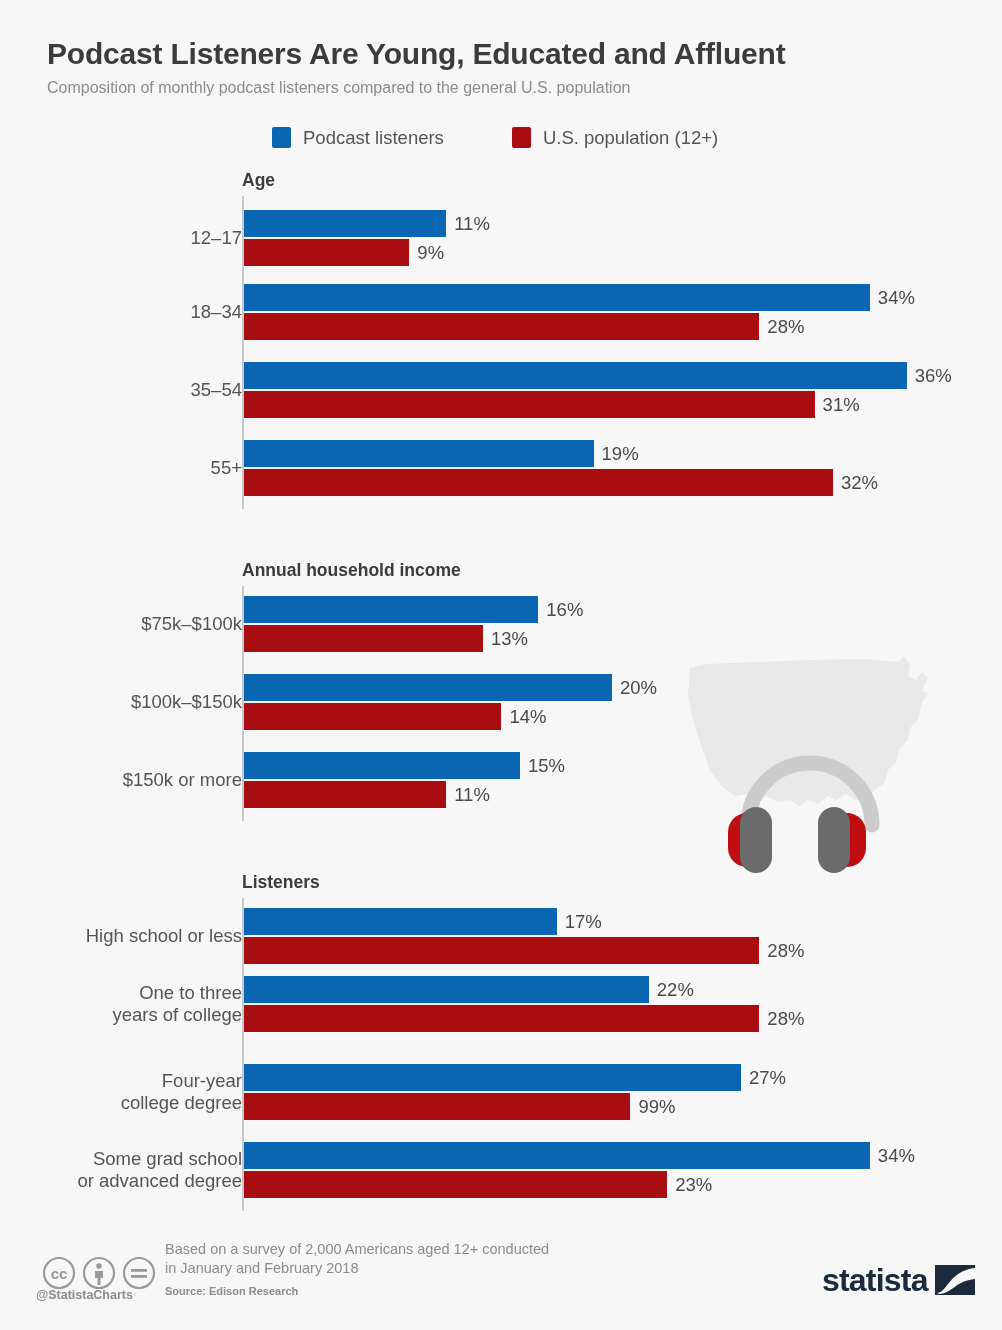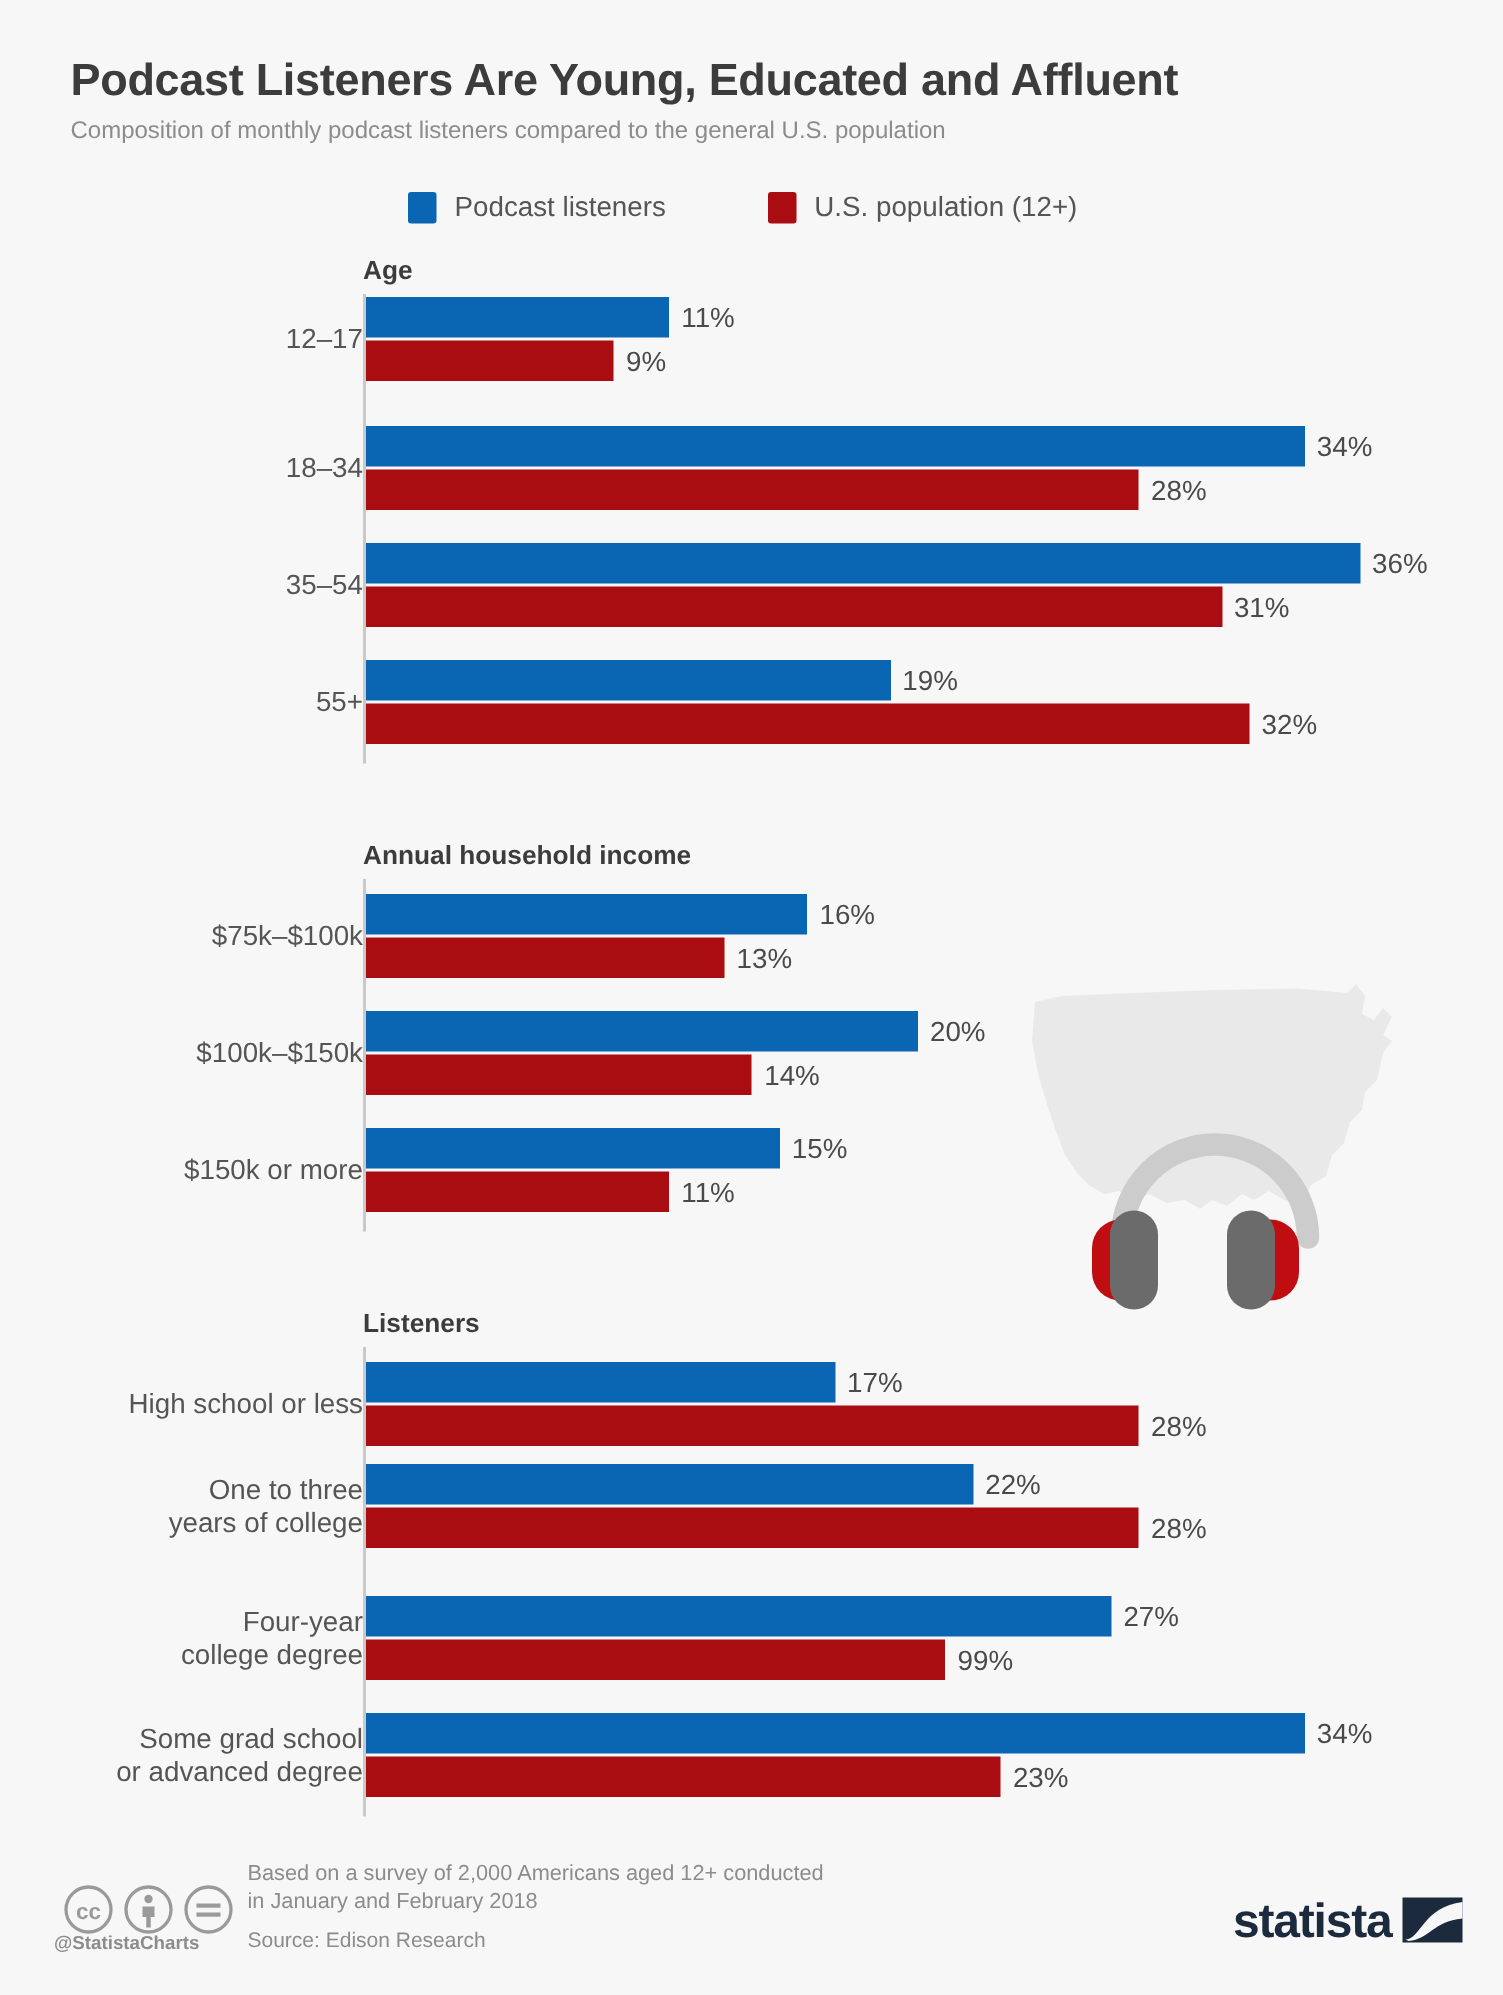--- a/index.html
+++ b/index.html
@@ -17,21 +17,21 @@
     font-size: 30px; font-weight: bold; color: #3c3c3c;
     letter-spacing: -0.2px; white-space: nowrap;
   }
   .subtitle {
     position: absolute; left: 47px; top: 79px;
     font-size: 16px; color: #8c8c8c; white-space: nowrap;
   }
 
   
   .legend { position: absolute; left: 272px; top: 127px; display: flex; align-items: center; }
-  .legend-item { display: flex; align-items: center; margin-right: 68px; }
+  .legend-item { display: flex; margin-right: 68px; }
   .legend-swatch { width: 19px; height: 21px; border-radius: 2px; margin-right: 12px; }
   .legend-label { font-size: 18.5px; color: #555; white-space: nowrap; }
 
   
   .section { position: absolute; left: 0; width: 1002px; }
   .section-title {
     position: absolute; left: 242px; top: 0;
     font-size: 17.5px; font-weight: bold; color: #3c3c3c; white-space: nowrap;
   }
   .axis {
@@ -58,21 +58,21 @@
   
   .decor { position: absolute; left: 660px; top: 650px; width: 300px; height: 230px; pointer-events: none; }
 
   
   .footer-note {
     position: absolute; left: 165px; top: 1240px;
     font-size: 14.5px; color: #8c8c8c; line-height: 19px; white-space: pre-line;
   }
   .footer-source {
     position: absolute; left: 165px; top: 1285px;
-    font-size: 14px; color: #8c8c8c; white-space: nowrap;
+    font-size: 11px; color: #8c8c8c; white-space: nowrap; font-weight: bold;
   }
   .cc-icons { position: absolute; left: 42px; top: 1256px; display: flex; gap: 6px; }
   .cc-handle {
     position: absolute; left: 36px; top: 1288px;
     font-size: 12.5px; font-weight: bold; color: #8c8c8c; white-space: nowrap;
   }
   .statista-logo { position: absolute; left: 822px; top: 1263px; display: flex; align-items: center; }
   .statista-word {
     font-size: 32px; font-weight: bold; color: #1b2a3d;
     letter-spacing: -0.8px; line-height: 1;
@@ -112,21 +112,21 @@
         <rect x="80" y="157" width="32" height="66" rx="16" fill="#6b6b6b"></rect>
         <rect x="158" y="157" width="32" height="66" rx="16" fill="#6b6b6b"></rect>
       </g>
     </svg>
   </div>
 
   <div class="section" style="top:170px;">
     <div class="section-title">Age</div>
     <div class="axis" style="top:26px; height:313px;"></div>
 
-    <div class="group" style="top:28px;padding-left:47px;">
+    <div class="group" style="top:40px;padding-left:47px;">
       <div class="group-label">12–17</div>
       <div class="bar-row top">
         <div class="bar" style="background: rgb(10, 102, 178); width: 202.62px;"></div>
         <span class="bar-value">11%</span>
       </div>
       <div class="bar-row bottom">
         <div class="bar" style="background: rgb(169, 12, 17); width: 165.78px;"></div>
         <span class="bar-value">9%</span>
       </div>
     </div>

